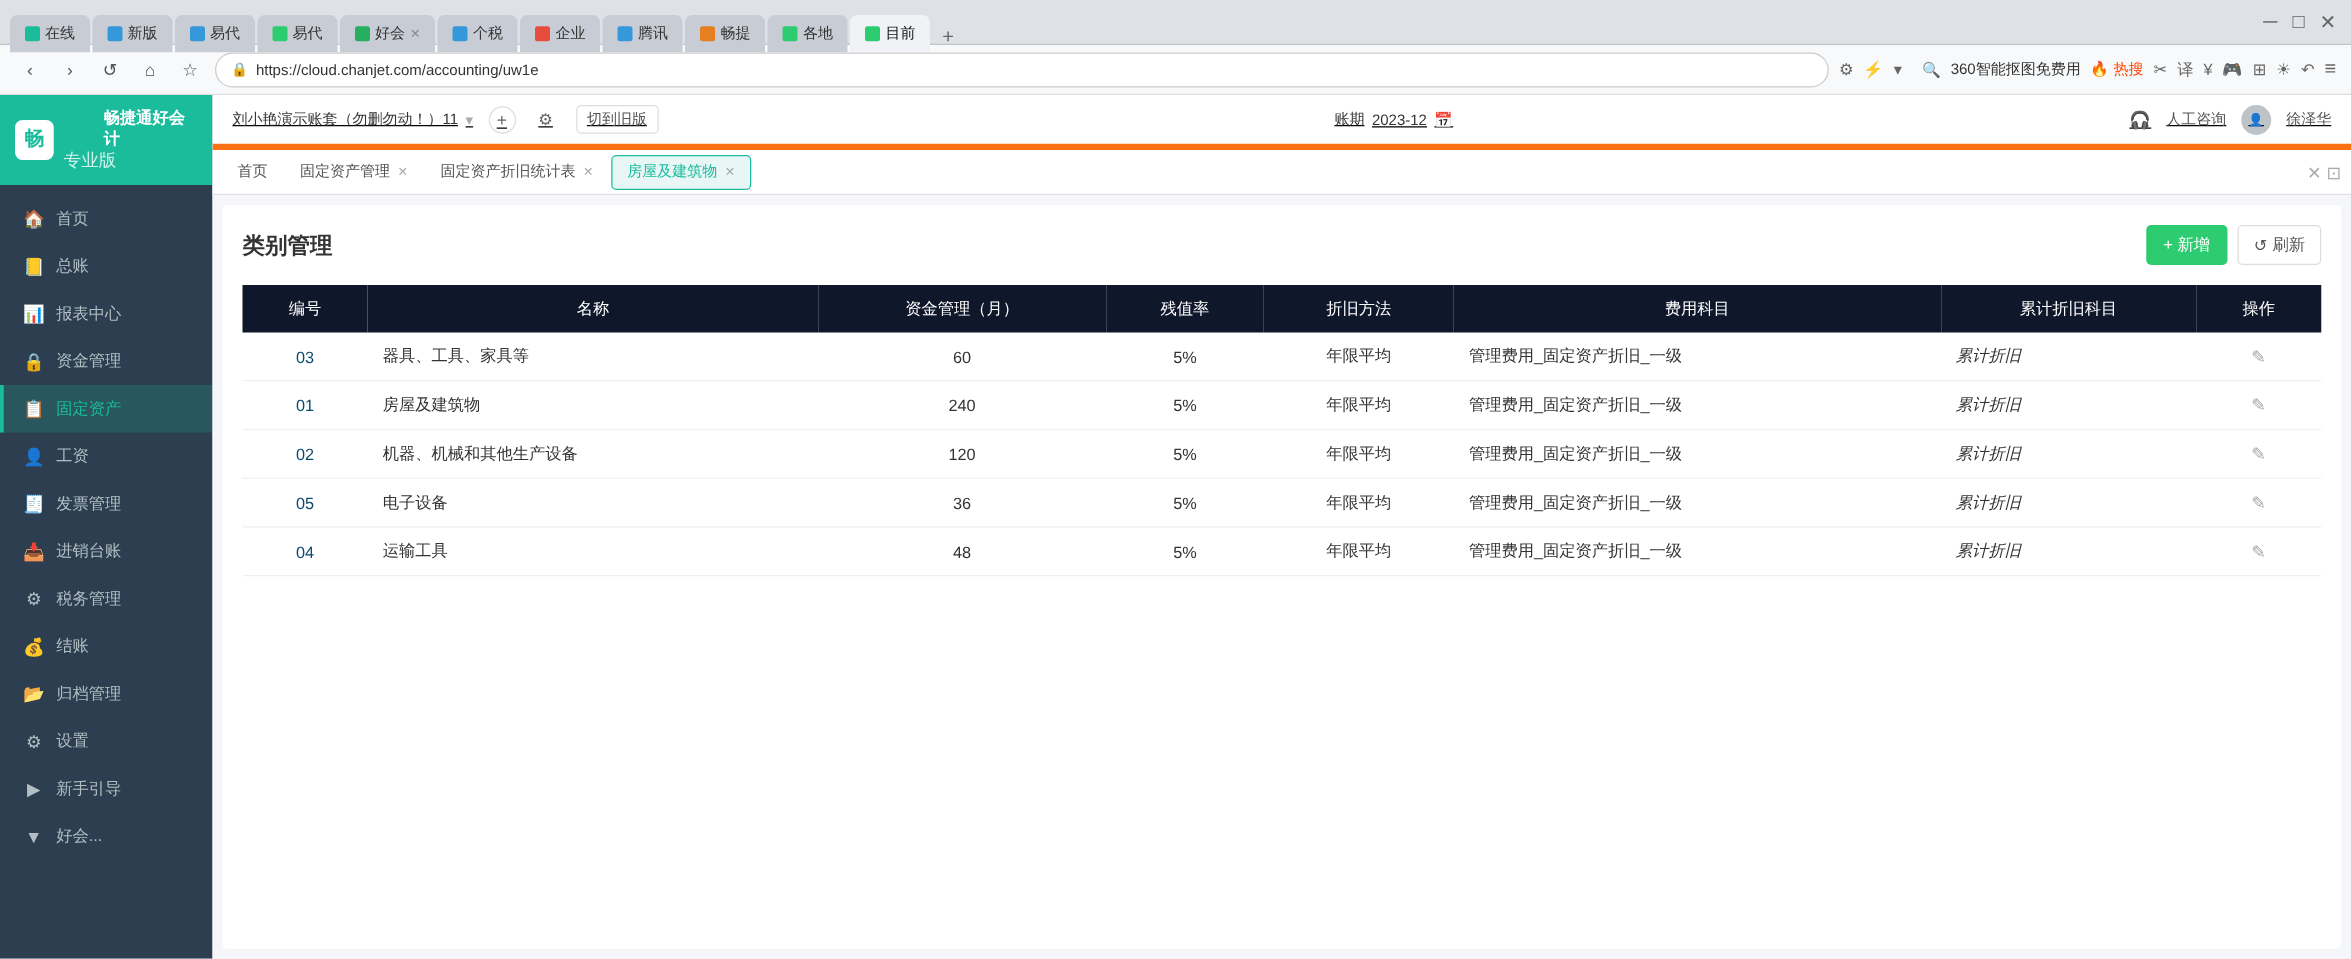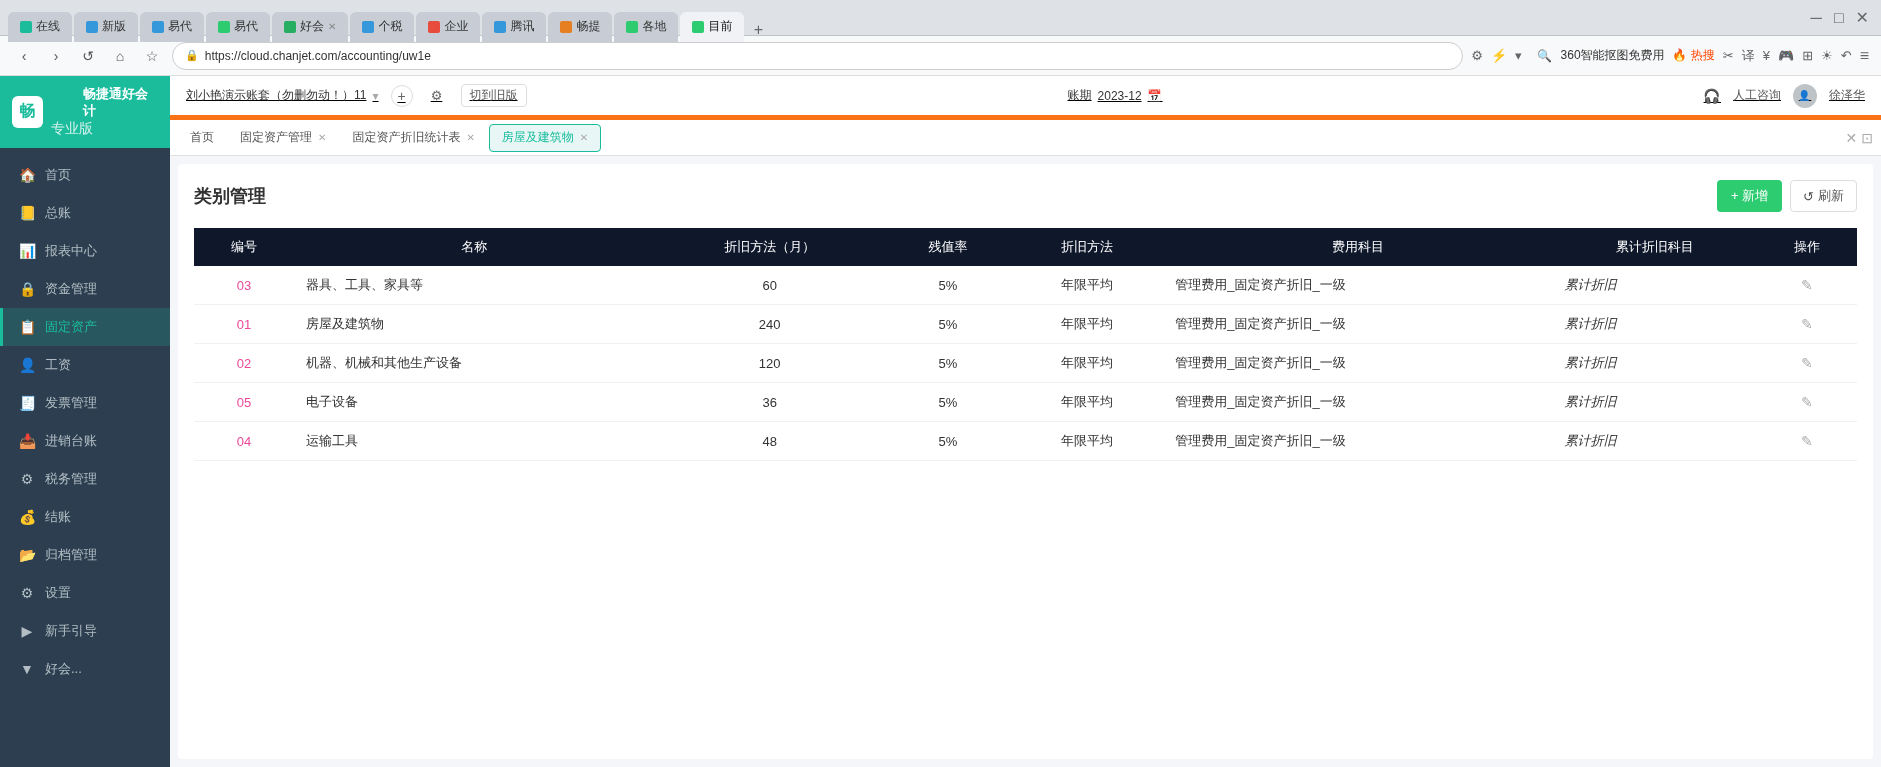--- a/index.html
+++ b/index.html
@@ -239,21 +239,21 @@
     }
     .data-table tbody td {
       padding: 10px 12px;
       text-align: center;
       color: #333;
     }
     .data-table tbody td:nth-child(2) { text-align: left; }
     .data-table tbody td:nth-child(6) { text-align: left; }
     .data-table tbody td:nth-child(7) { text-align: left; font-style: italic; }
 
-    .code-link { color: #ec4899; cursor: pointer; }
+    .code-link { color: #0c4a6e; cursor: pointer; }
     .edit-btn { color: #aaa; cursor: pointer; font-size: 14px; }
 
     
     .window-controls { display: flex; align-items: center; gap: 4px; margin-left: 8px; }
   </style>
 </head>
 <body>
 
 <div class="browser-bar">
   <div class="browser-tabs">
@@ -465,21 +465,21 @@
             <span>刷新</span>
           </button>
         </div>
       </div>
 
       <table class="data-table">
         <thead>
           <tr>
             <th>编号</th>
             <th>名称</th>
-            <th>折旧方法（月）</th>
+            <th>资金管理（月）</th>
             <th>残值率</th>
             <th>折旧方法</th>
             <th>费用科目</th>
             <th>累计折旧科目</th>
             <th>操作</th>
           </tr>
         </thead>
         <tbody id="table-body">
         <tr>
       <td><span class="code-link">03</span></td>

